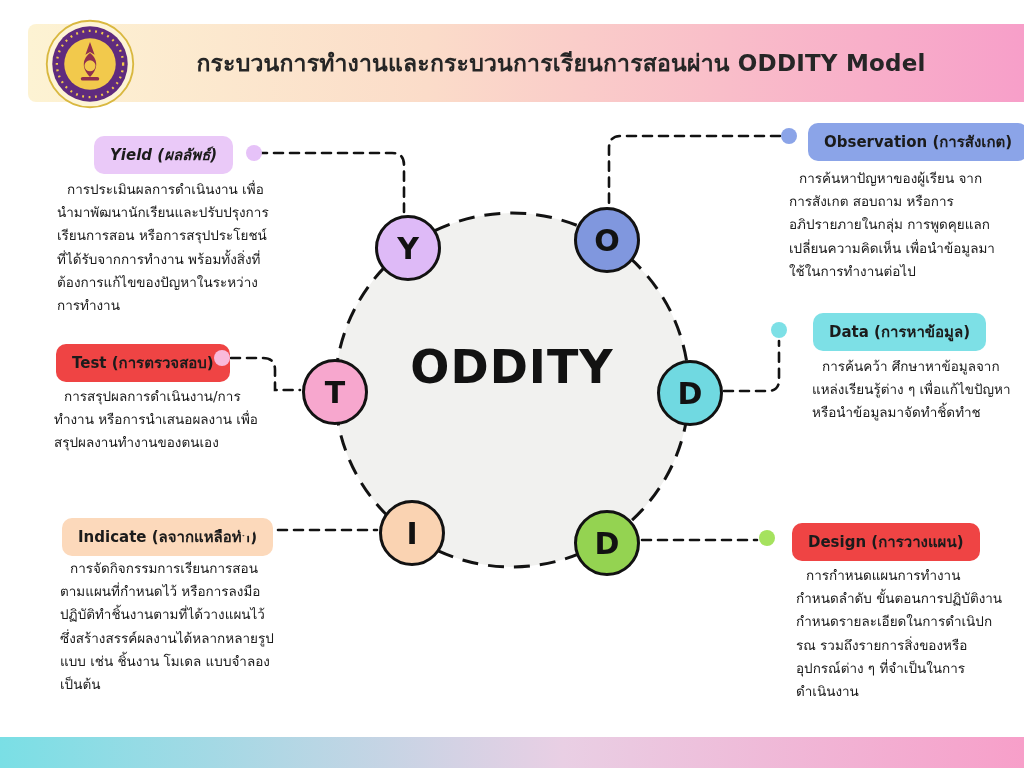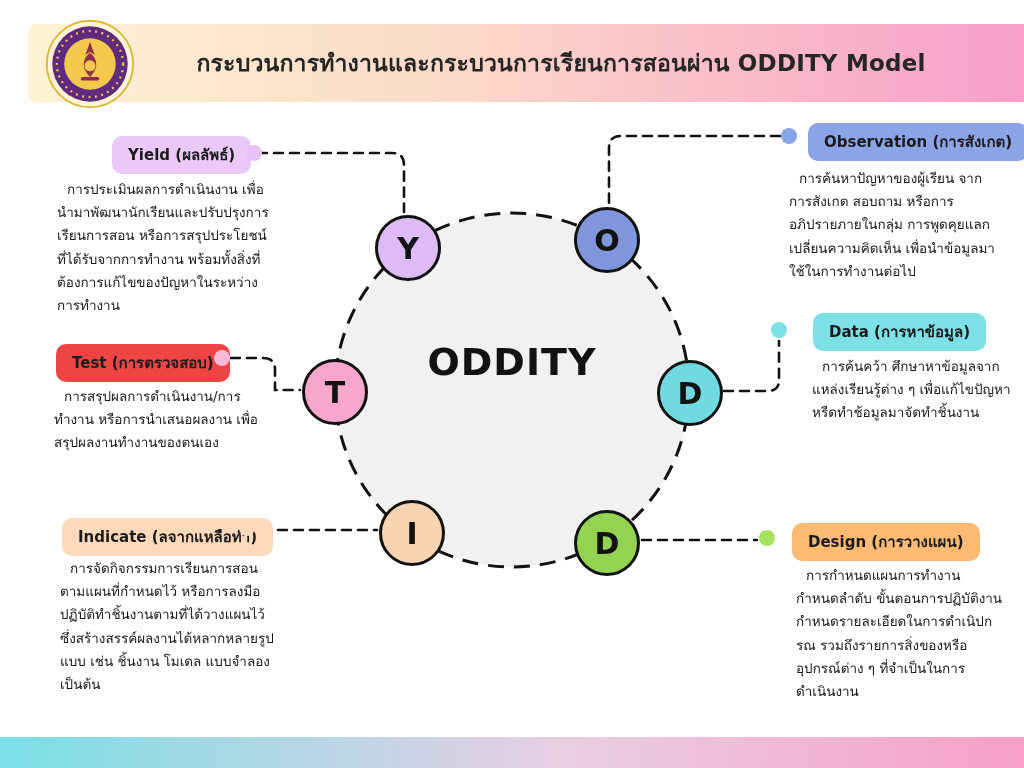--- a/index.html
+++ b/index.html
@@ -19,41 +19,41 @@
     padding-left:90px;padding-right:20px;white-space:nowrap;
   }
   .logo{position:absolute;left:44px;top:18px;width:92px;height:92px;z-index:5;}
   
   .diagram-svg{position:absolute;left:0;top:0;}
   .main-circle{fill:#f1f1ef;stroke:#121212;stroke-width:3;stroke-dasharray:16 10;}
   .connector{fill:none;stroke:#121212;stroke-width:2.6;stroke-dasharray:9 7;stroke-linecap:round;}
   
   .center-title{
     position:absolute;left:362px;top:340px;width:300px;text-align:center;
-    font-size:38px;font-weight:bold;color:#121212;line-height:1.18;letter-spacing:1px;
+    font-size:46px;font-weight:bold;color:#121212;line-height:1.18;letter-spacing:1px;
   }
   
   .node{
     position:absolute;width:66px;height:66px;border-radius:50%;
     border:3px solid #121212;box-sizing:border-box;
     display:flex;align-items:center;justify-content:center;
     font-size:30px;font-weight:bold;color:#121212;z-index:4;
   }
   .node-y{left:375px;top:215px;}
   .node-o{left:574px;top:207px;}
   .node-d1{left:657px;top:360px;}
   .node-d2{left:574px;top:510px;}
   .node-i{left:379px;top:500px;}
   .node-t{left:302px;top:359px;}
   
   .pill{
     position:absolute;border-radius:10px;padding:7px 16px;
     font-size:15px;font-weight:bold;color:#1b1b1b;white-space:nowrap;z-index:4;
   }
-  .pill-yield{left:112px;top:136px;}
+  .pill-yield{left:94px;top:136px;font-style:italic;}
   .pill-observation{left:808px;top:123px;}
   .pill-data{left:813px;top:313px;}
   .pill-design{left:792px;top:523px;}
   .pill-indicate{left:62px;top:518px;}
   .pill-test{left:56px;top:344px;}
   
   .dot{position:absolute;width:16px;height:16px;border-radius:50%;z-index:4;}
   .dot-yield{left:246px;top:145px;}
   .dot-observation{left:781px;top:128px;}
   .dot-data{left:771px;top:322px;}
@@ -128,33 +128,33 @@
   <div class="node node-i" style="background-color: rgb(250, 211, 178);">
       <span>I</span>
     </div>
   <div class="node node-t" style="background-color: rgb(247, 167, 206);">
       <span>T</span>
     </div>
 
   <div class="pill pill-yield" style="background-color: rgb(234, 201, 248);">Yield (ผลลัพธ์)</div>
   <div class="pill pill-observation" style="background-color: rgb(139, 164, 232);">Observation (การสังเกต)</div>
   <div class="pill pill-data" style="background-color: rgb(125, 224, 230);">Data (การหาข้อมูล)</div>
-  <div class="pill pill-design" style="background-color: #fdba74;">Design (การวางแผน)</div>
+  <div class="pill pill-design" style="background-color: #ef4444;">Design (การวางแผน)</div>
   <div class="pill pill-indicate" style="background-color: rgb(252, 217, 187);">Indicate (ลจากแหลือทำ)</div>
   <div class="pill pill-test" style="background-color: #ef4444;">Test (การตรวจสอบ)</div>
 
   <div class="dot dot-yield" style="background-color: rgb(230, 194, 248);"></div>
   <div class="dot dot-observation" style="background-color: rgb(139, 164, 232);"></div>
   <div class="dot dot-data" style="background-color: rgb(125, 224, 230);"></div>
   <div class="dot dot-design" style="background-color: rgb(165, 226, 94);"></div>
   <div class="dot dot-indicate" style="background-color: rgb(252, 217, 187);"></div>
   <div class="dot dot-test" style="background-color: rgb(249, 186, 219);"></div>
 
   <div class="desc desc-yield">การประเมินผลการดำเนินงาน เพื่อนำมาพัฒนานักเรียนและปรับปรุงการเรียนการสอน หรือการสรุปประโยชน์ที่ได้รับจากการทำงาน พร้อมทั้งสิ่งที่ต้องการแก้ไขของปัญหาในระหว่างการทำงาน</div>
   <div class="desc desc-observation">การค้นหาปัญหาของผู้เรียน จากการสังเกต สอบถาม หรือการอภิปรายภายในกลุ่ม การพูดคุยแลกเปลี่ยนความคิดเห็น เพื่อนำข้อมูลมาใช้ในการทำงานต่อไป</div>
-  <div class="desc desc-data">การค้นคว้า ศึกษาหาข้อมูลจากแหล่งเรียนรู้ต่าง ๆ เพื่อแก้ไขปัญหา หรืดทำช้อมูลมาจัดทำชิ้นงาน</div>
+  <div class="desc desc-data">การค้นคว้า ศึกษาหาข้อมูลจากแหล่งเรียนรู้ต่าง ๆ เพื่อแก้ไขปัญหา หรือนำข้อมูลมาจัดทำชิ้ดทำช</div>
   <div class="desc desc-design">การกำหนดแผนการทำงาน กำหนดลำดับ ขั้นตอนการปฏิบัติงาน กำหนดรายละเอียดในการดำเนิปกรณ รวมถึงรายการสิ่งของหรืออุปกรณ์ต่าง ๆ ที่จำเป็นในการดำเนินงาน</div>
   <div class="desc desc-test">การสรุปผลการดำเนินงาน/การทำงาน หรือการนำเสนอผลงาน เพื่อสรุปผลงานทำงานของตนเอง</div>
   <div class="desc desc-indicate">การจัดกิจกรรมการเรียนการสอนตามแผนที่กำหนดไว้ หรือการลงมือปฏิบัติทำชิ้นงานตามที่ได้วางแผนไว้ ซึ่งสร้างสรรค์ผลงานได้หลากหลายรูปแบบ เช่น ชิ้นงาน โมเดล แบบจำลอง เป็นต้น</div>
 
   <div class="footer-bar"></div>
 
 </div>
 
 </body></html>

